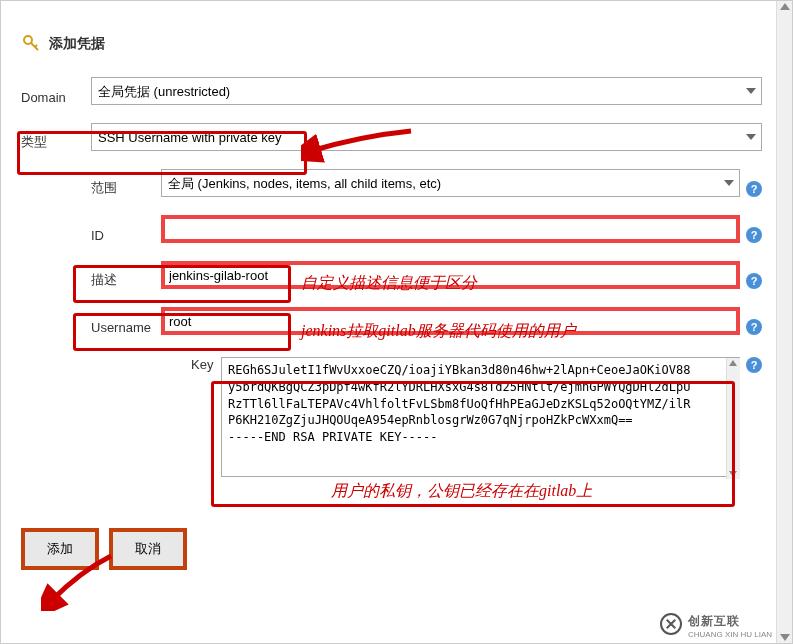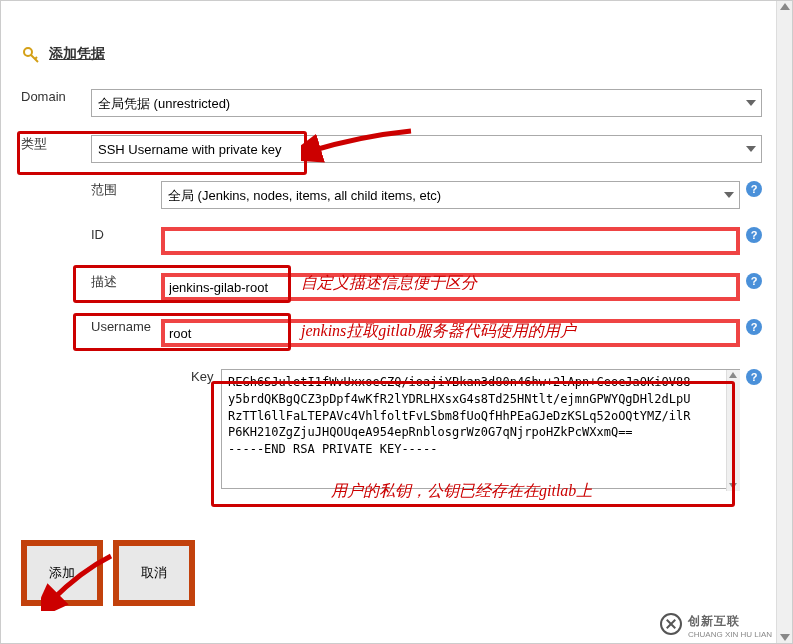--- a/index.html
+++ b/index.html
@@ -2,41 +2,41 @@
 <html><head>
 <meta charset="utf-8">
 <style>
   * { box-sizing: border-box; font-family: Arial, sans-serif; }
   body { margin: 0; background: #fff; font-size: 13px; color: #333; }
   .container { width: 793px; height: 644px; position: relative; border: 1px solid #ccc; }
   .scrollbar-right { position: absolute; right: 0; top: 0; bottom: 0; width: 16px; background: #f0f0f0; border-left: 1px solid #ddd; }
   .scroll-up { position: absolute; top: 2px; left: 3px; width: 0; height: 0; border-left: 5px solid transparent; border-right: 5px solid transparent; border-bottom: 7px solid #888; }
   .scroll-down { position: absolute; bottom: 2px; left: 3px; width: 0; height: 0; border-left: 5px solid transparent; border-right: 5px solid transparent; border-top: 7px solid #888; }
   .content { padding: 12px 30px 12px 20px; }
-  .header { display: flex; align-items: flex-start; margin: 32px 0 24px 0; text-decoration: underline; }
+  .header { display: flex; align-items: flex-end; margin: 20px 0 24px 0; }
   .key-icon { width: 20px; height: 20px; margin-right: 8px; display: flex; align-items: center; }
   .header-title { font-weight: bold; font-size: 14px; }
-  .form-row { display: flex; align-items: flex-start; margin-bottom: 18px; }
+  .form-row { display: flex; align-items: flex-end; margin-bottom: 18px; }
   .label { width: 70px; text-align: left; padding-right: 8px; flex-shrink: 0; }
   .label-indent { width: 140px; text-align: right; padding-right: 10px; flex-shrink: 0; }
   .label-indent2 { width: 200px; text-align: right; padding-right: 10px; flex-shrink: 0; }
   .select { width: 100%; height: 28px; border: 1px solid #aaa; background: #fff; padding: 2px 6px; font-size: 13px; appearance: none; position: relative; }
   .select-wrapper { position: relative; flex: 1; }
   .select-arrow { position: absolute; right: 6px; top: 50%; transform: translateY(-50%); width: 0; height: 0; border-left: 5px solid transparent; border-right: 5px solid transparent; border-top: 6px solid #666; pointer-events: none; }
   .input { width: 100%; height: 28px; border: 4px solid #ef4444; padding: 2px 4px; font-size: 13px; }
   .help-icon { width: 16px; height: 16px; border-radius: 50%; background: #4a90d9; color: #fff; font-size: 11px; font-weight: bold; display: flex; align-items: center; justify-content: center; margin-left: 6px; flex-shrink: 0; }
   .radio-box { display: flex; align-items: center; padding: 4px 8px; border: 3px solid #c00; border-radius: 3px; }
   .radio-box input { margin-right: 4px; }
   .textarea { width: 100%; height: 120px; border: 1px solid #aaa; padding: 4px 6px; font-size: 12px; font-family: monospace; resize: none; overflow: auto; line-height: 1.4; }
   .ta-wrapper { position: relative; flex: 1; }
   .ta-scroll { position: absolute; right: 0; top: 1px; bottom: 1px; width: 14px; background: #f0f0f0; border-left: 1px solid #ddd; }
   .ta-scroll-up { position: absolute; top: 2px; left: 2px; width: 0; height: 0; border-left: 4px solid transparent; border-right: 4px solid transparent; border-bottom: 6px solid #888; }
   .ta-scroll-down { position: absolute; bottom: 2px; left: 2px; width: 0; height: 0; border-left: 4px solid transparent; border-right: 4px solid transparent; border-top: 6px solid #888; }
   .buttons { display: flex; gap: 10px; margin-top: 20px; }
-  .btn { padding: 18px 22px; background: #e8e8e8; border: 6px solid #c2410c; font-size: 13px; cursor: pointer; }
+  .btn { padding: 8px 22px; background: #e8e8e8; border: 4px solid #c2410c; font-size: 13px; cursor: pointer; }
   .highlight-type { position: absolute; left: 16px; top: 130px; width: 290px; height: 44px; border: 3px solid #c00; border-radius: 3px; pointer-events: none; z-index: 5; }
   .highlight-desc { position: absolute; left: 72px; top: 264px; width: 218px; height: 38px; border: 3px solid #c00; border-radius: 3px; pointer-events: none; z-index: 5; }
   .highlight-user { position: absolute; left: 72px; top: 312px; width: 218px; height: 38px; border: 3px solid #c00; border-radius: 3px; pointer-events: none; z-index: 5; }
   .highlight-key { position: absolute; left: 210px; top: 380px; width: 524px; height: 126px; border: 3px solid #c00; border-radius: 3px; pointer-events: none; z-index: 5; }
   .annotation { position: absolute; color: #c00; font-size: 16px; font-style: italic; font-family: "KaiTi", serif; z-index: 6; }
   .arrow-svg { position: absolute; z-index: 6; pointer-events: none; }
   .footer-brand { position: absolute; right: 20px; bottom: 4px; display: flex; align-items: flex-start; gap: 6px; font-size: 12px; color: #666; }
   .brand-logo { width: 22px; height: 22px; border: 2px solid #555; border-radius: 50%; position: relative; }
   .brand-logo::before { content: ""; position: absolute; width: 2px; height: 12px; background: #555; left: 50%; top: 50%; transform: translate(-50%,-50%) rotate(45deg); }
   .brand-logo::after { content: ""; position: absolute; width: 2px; height: 12px; background: #555; left: 50%; top: 50%; transform: translate(-50%,-50%) rotate(-45deg); }

